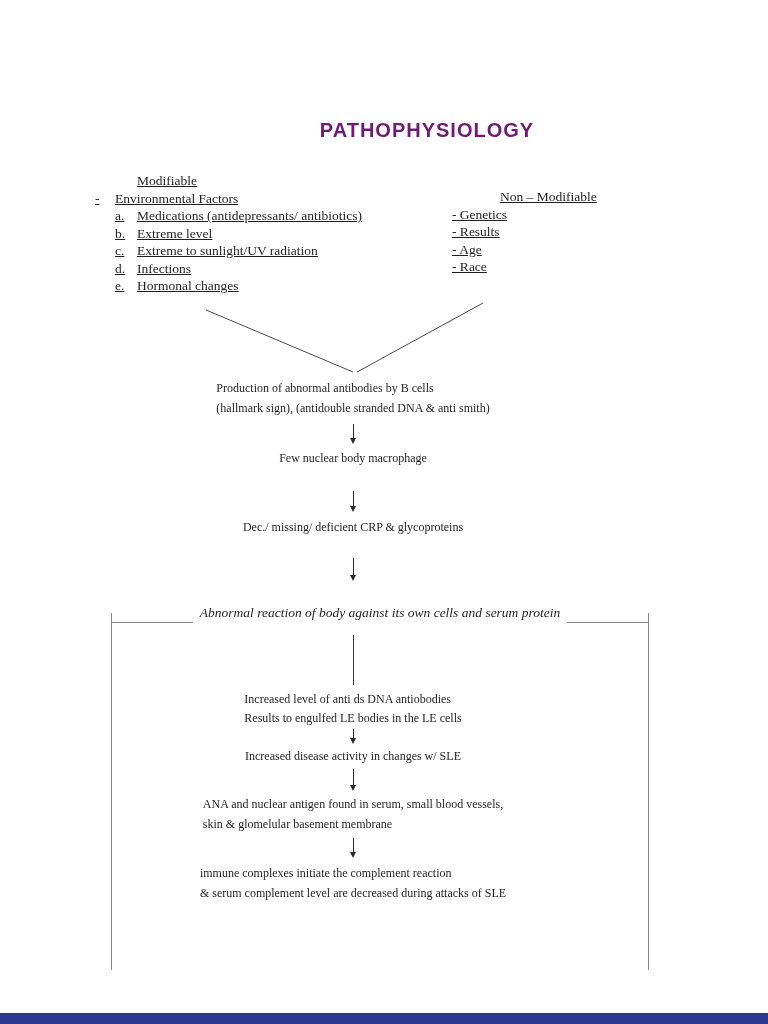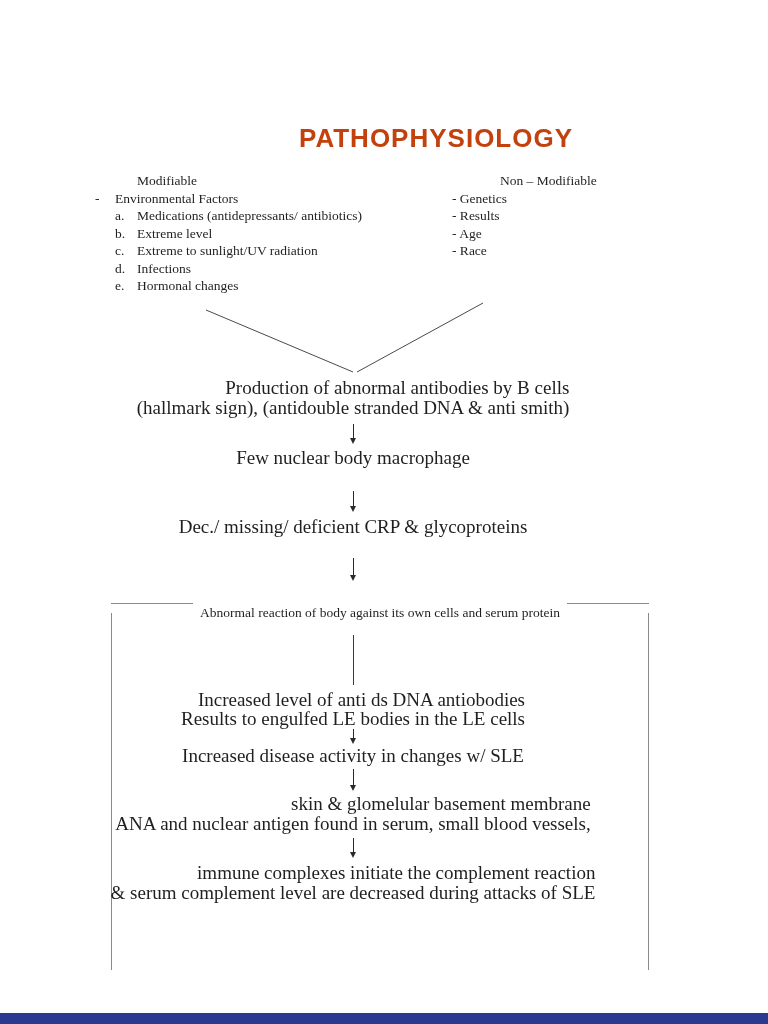--- a/index.html
+++ b/index.html
@@ -1,54 +1,54 @@
 <!DOCTYPE html>
 <html><head>
 <meta charset="utf-8">
 <style>
   html,body { margin:0; padding:0; background:#fff; }
   .page {
     position:relative; width:768px; height:1024px; background:#ffffff;
     font-family:"Liberation Serif", serif; color:#1f1f1f; overflow:hidden;
   }
   .title {
-    position:absolute; top:106px; left:436px; transform:translateX(-50%);
+    position:absolute; top:106px; left:427px; transform:translateX(-50%);
     font-family:"Liberation Sans", sans-serif; font-weight:bold;
-    font-size:26px; letter-spacing:1px; white-space:nowrap; color:#c2410c;
+    font-size:20px; letter-spacing:1px; white-space:nowrap; color:#701a75;
   }
-  .factors-col { position:absolute; top:172px; font-size:13.5px; line-height:17.5px; }
+  .factors-col { position:absolute; top:172px; font-size:13.5px; line-height:17.5px;text-decoration:underline; }
   .col-left  { left:95px; }
   .col-right { left:452px; }
   .col-heading-left  { padding-left:42px; }
-  .col-heading-right { padding-left:48px; }
+  .col-heading-right { padding-left:48px;margin-top:16px; }
   .frow { display:flex; }
   .frow .dash   { width:20px; flex:0 0 20px; }
   .frow.sub     { padding-left:20px; }
   .frow .marker { width:22px; flex:0 0 22px; }
   .vlines-svg { position:absolute; left:200px; top:300px; }
   .flow {
     position:absolute; left:353px; transform:translateX(-50%);
-    text-align:right; font-size:19px; line-height:20px; white-space:nowrap;
+    text-align:left; font-size:12px; line-height:20px; white-space:nowrap;
   }
   .flow.tight { line-height:19px; }
   .arrow {
     position:absolute; left:353px; transform:translateX(-50%);
     display:flex; flex-direction:column; align-items:center;
   }
   .arrow .shaft { width:1px; flex:1; background:#2a2a2a; }
   .arrow .head  { width:0; height:0; border-left:3.5px solid transparent;
                   border-right:3.5px solid transparent; border-top:6px solid #2a2a2a; }
   .plain-line { position:absolute; left:353px; top:635px; width:1px; height:50px; background:#3a3a3a; }
   .big-box {
     position:absolute; left:111px; top:613px; width:536px; height:357px;
     border-left:1px solid #8a8a8a; border-right:1px solid #8a8a8a;
   }
   .box-header {
     position:absolute; top:-10px; left:-1px; right:-1px;
-    display:flex; align-items:flex-start; gap:7px;
+    display:flex; align-items:flex-end; gap:7px;font-style:italic;
   }
   .box-header::before, .box-header::after { content:""; flex:1; height:1px; background:#8a8a8a; }
   .box-title { font-size:13.5px; white-space:nowrap; line-height:20px; }
   .footer-bar { position:absolute; left:0; right:0; bottom:0; height:11px; background:#2b3990; }
 </style>
 </head>
 <body>
 
 <div class="page">
 
@@ -144,22 +144,22 @@
   <div class="flow" style="top:746px">
     <div>Increased disease activity in changes w/ SLE</div>
   </div>
 
   <div class="arrow" style="top:769px;height:22px">
     <span class="shaft"></span>
       <span class="head"></span>
   </div>
 
   <div class="flow" style="top:794px">
+    <div>ANA and nuclear antigen found in serum, small blood vessels,</div>
     <div>skin &amp; glomelular basement membrane</div>
-    <div>ANA and nuclear antigen found in serum, small blood vessels,</div>
   </div>
 
   <div class="arrow" style="top:838px;height:20px">
     <span class="shaft"></span>
       <span class="head"></span>
   </div>
 
   <div class="flow" style="top:863px">
     <div>immune complexes initiate the complement reaction</div>
     <div>&amp; serum complement level are decreased during attacks of SLE</div>

